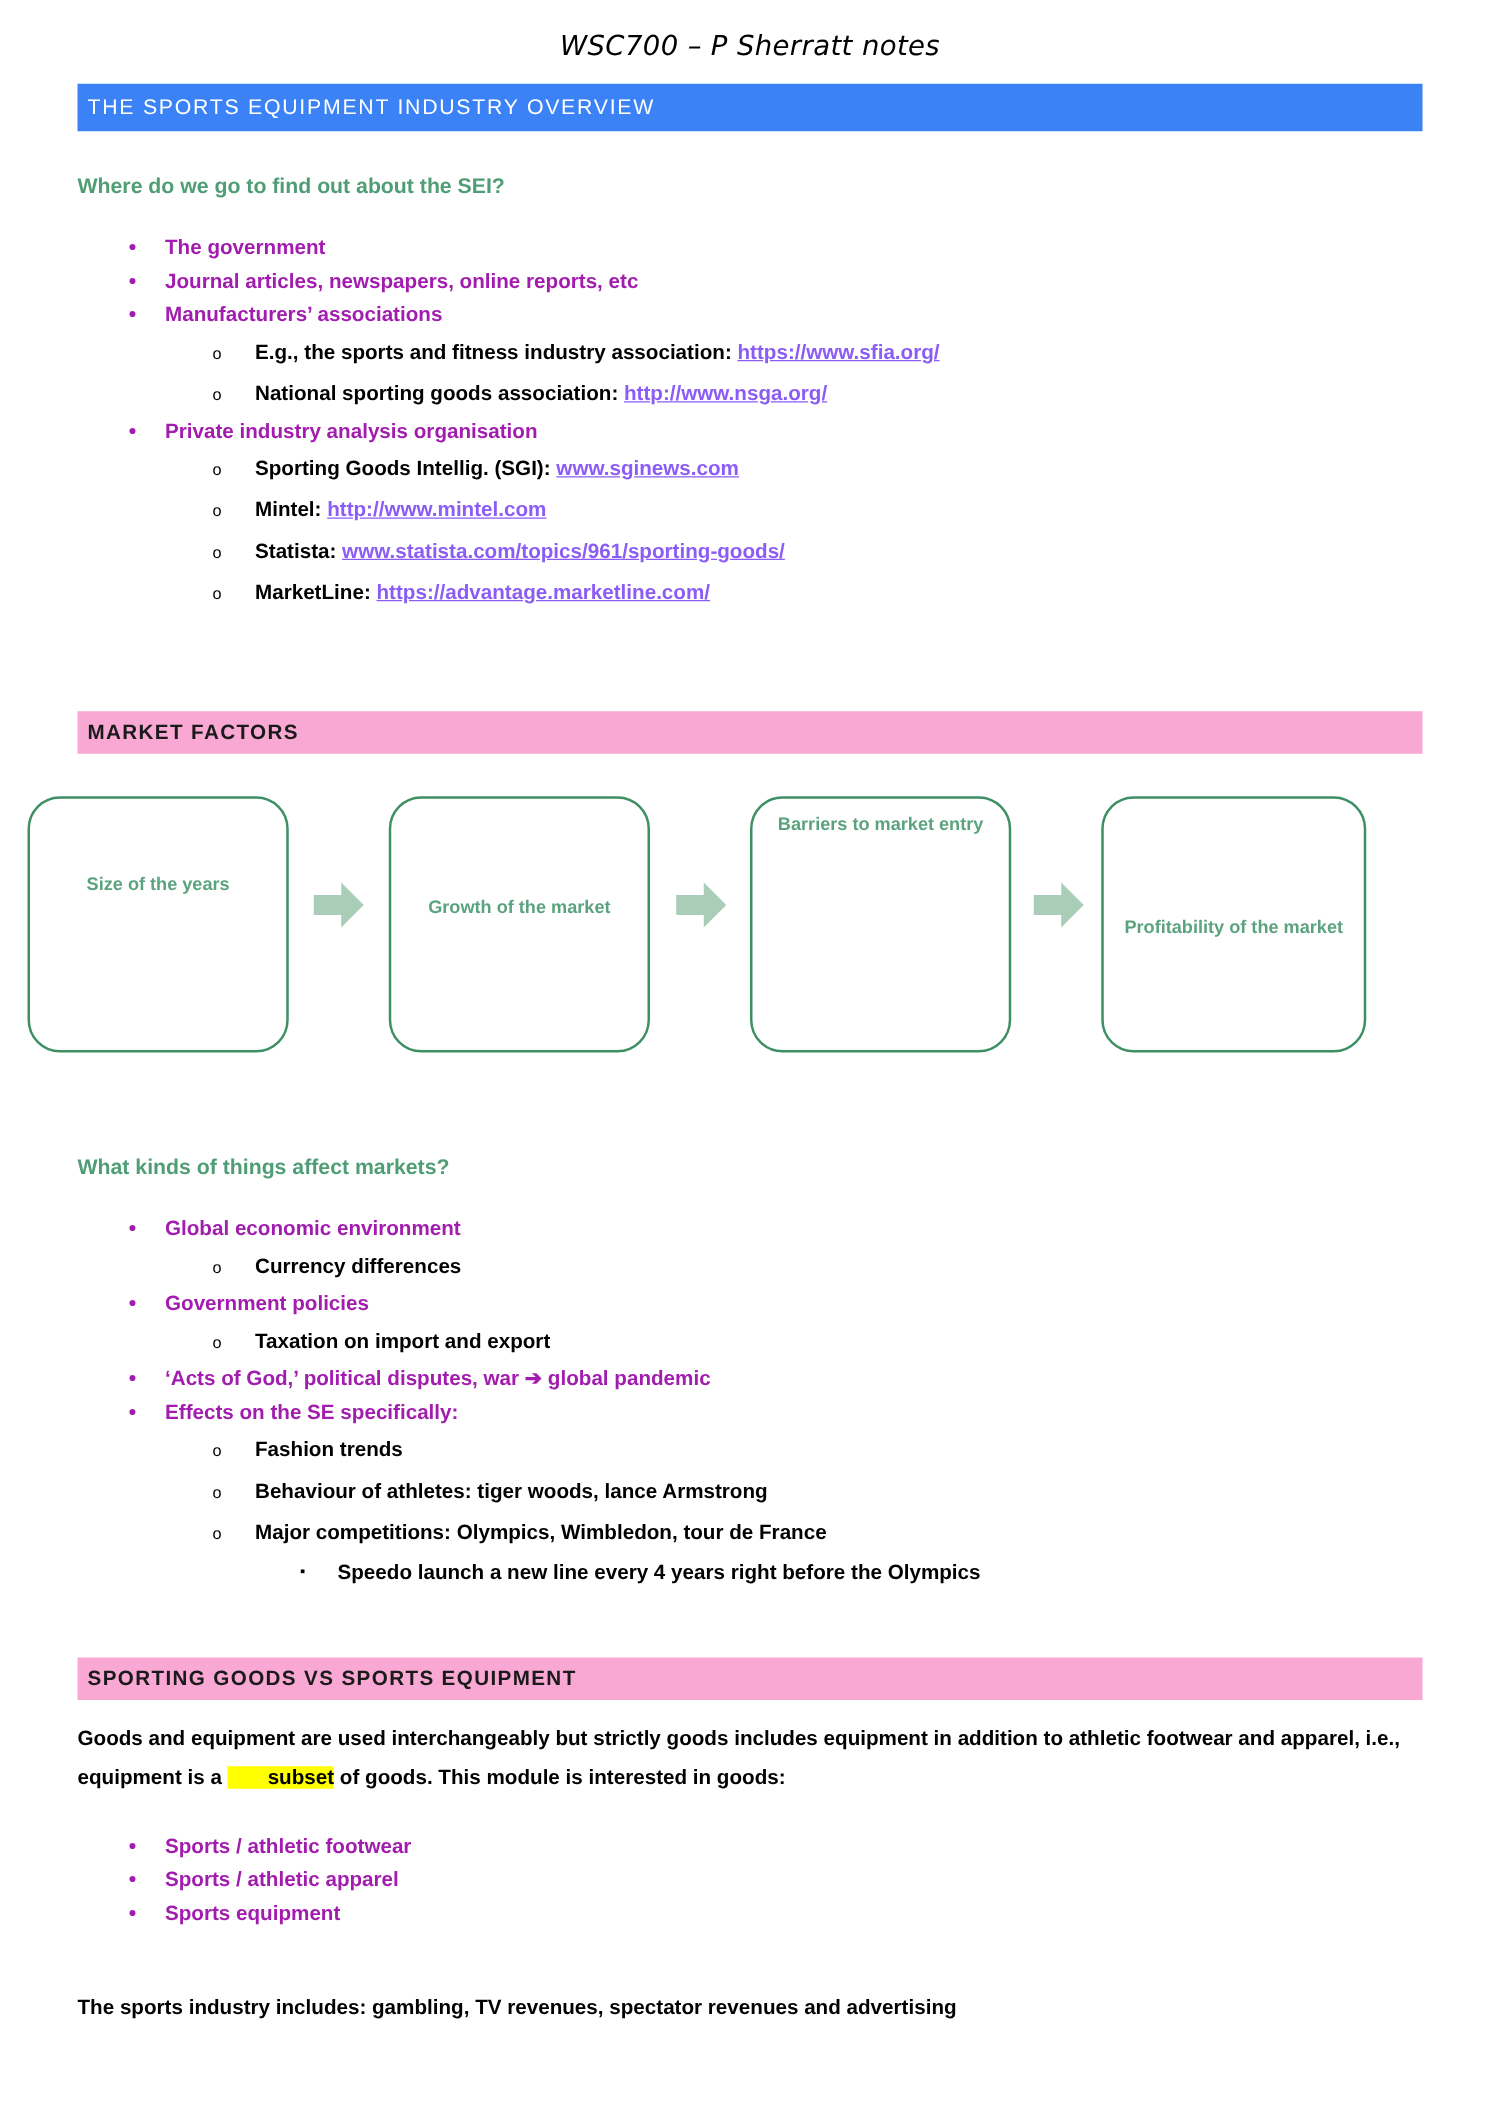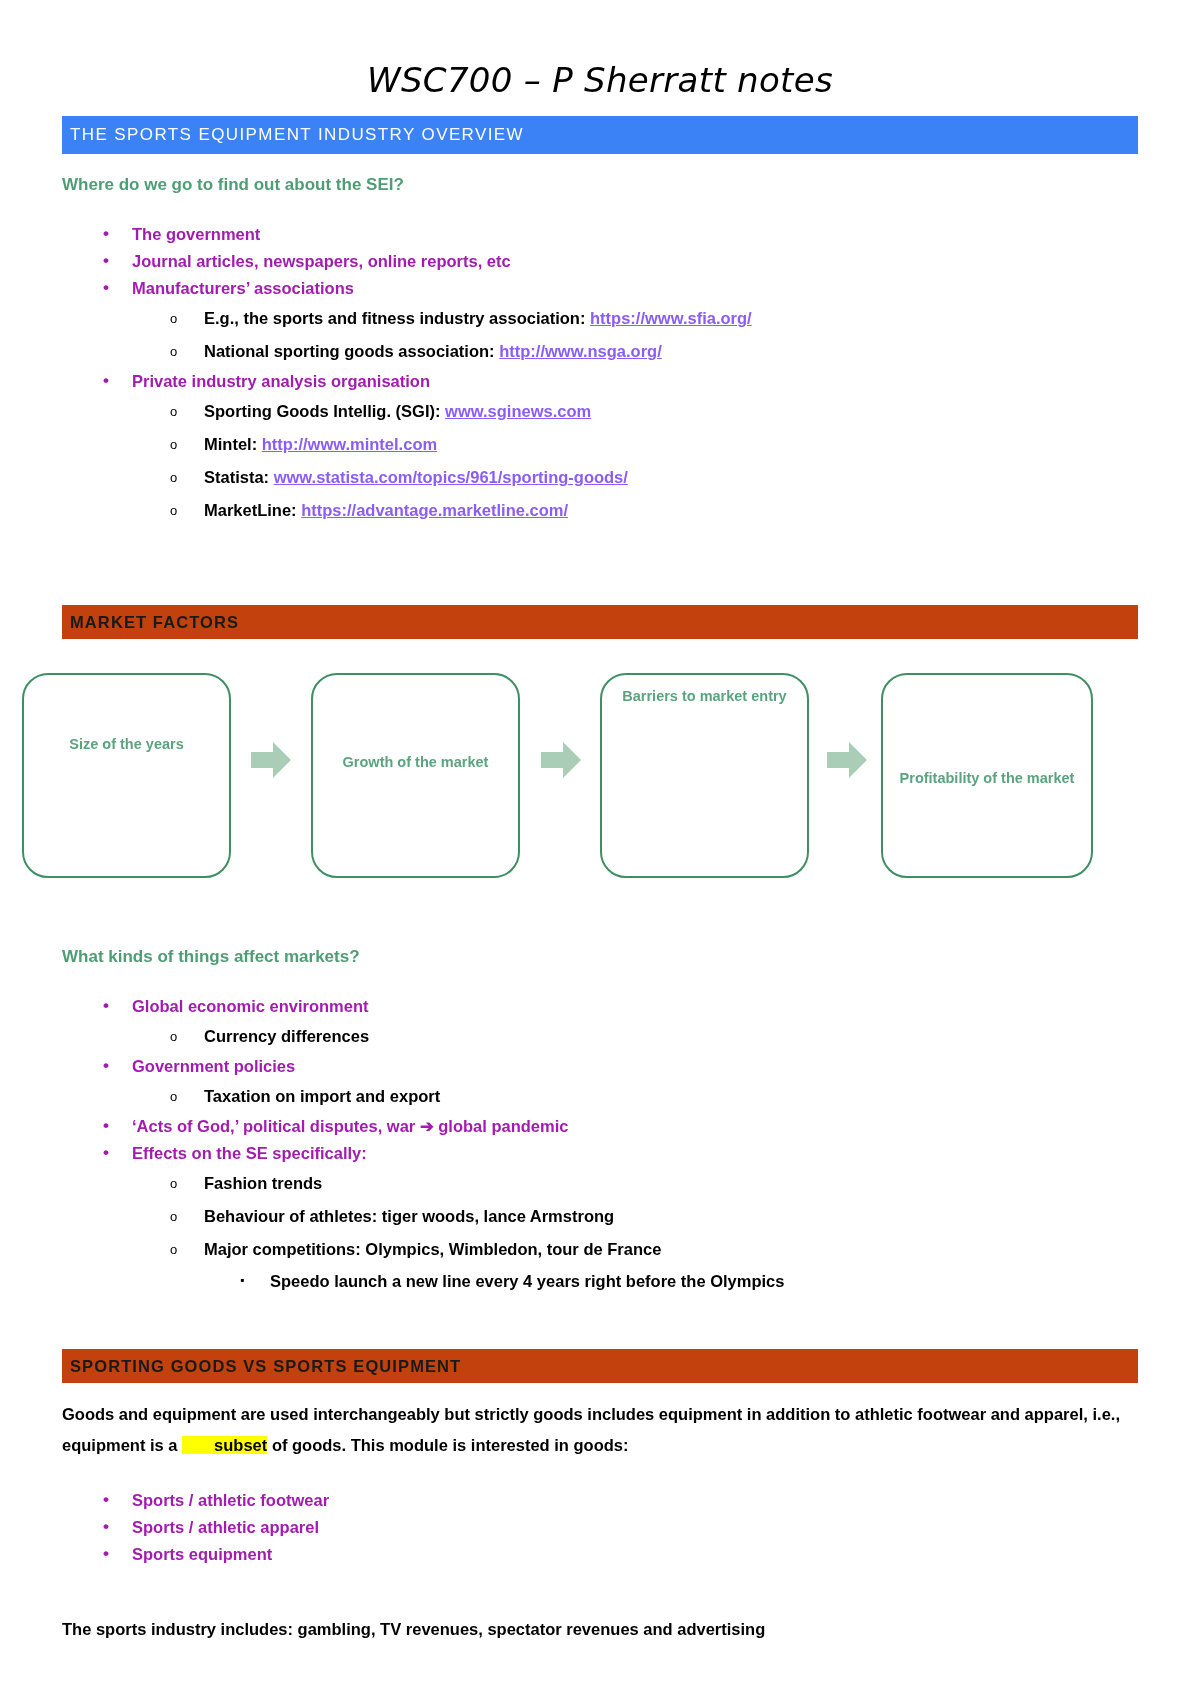--- a/index.html
+++ b/index.html
@@ -23,26 +23,26 @@
     height: 1698px;
     padding: 0;
     box-sizing: border-box;
   }
 
   
   .doc-title {
     text-align: center;
     font-family: "DejaVu Sans", sans-serif;
     font-style: italic;
-    font-size: 34px;
+    font-size: 22px;
     font-weight: 400;
     letter-spacing: 0.3px;
     color: #000;
     margin: 0;
-    padding-top: 62px;
+    padding-top: 26px;
     padding-bottom: 0;
     line-height: 1.1;
   }
 
   
   .heading-bar {
     margin: 0 62px 0 62px;
     box-sizing: border-box;
     display: flex;
     align-items: center;
@@ -51,36 +51,36 @@
     background: #3b82f6;
     color: #ffffff;
     height: 38px;
     padding-left: 8px;
     margin-top: 17px;
     letter-spacing: 1.4px;
     font-size: 17px;
     font-weight: 400;
   }
   .heading-bar.tint {
-    background: #c2410c;
+    background: #f9a8d4;
     color: #1a1a1a;
     height: 34px;
     padding-left: 8px;
     letter-spacing: 1.1px;
     font-size: 16.5px;
     font-weight: 600;
   }
 
   
   .green-sub {
     color: #4f9d75;
     font-size: 17px;
     font-weight: 600;
     margin: 0 0 0 62px;
-    padding-top: 21px;
+    padding-top: 34px;
   }
 
   
   ul.lvl1 {
     list-style: none;
     margin: 0;
     padding: 0;
   }
   ul.lvl1 > li.b1 {
     position: relative;

